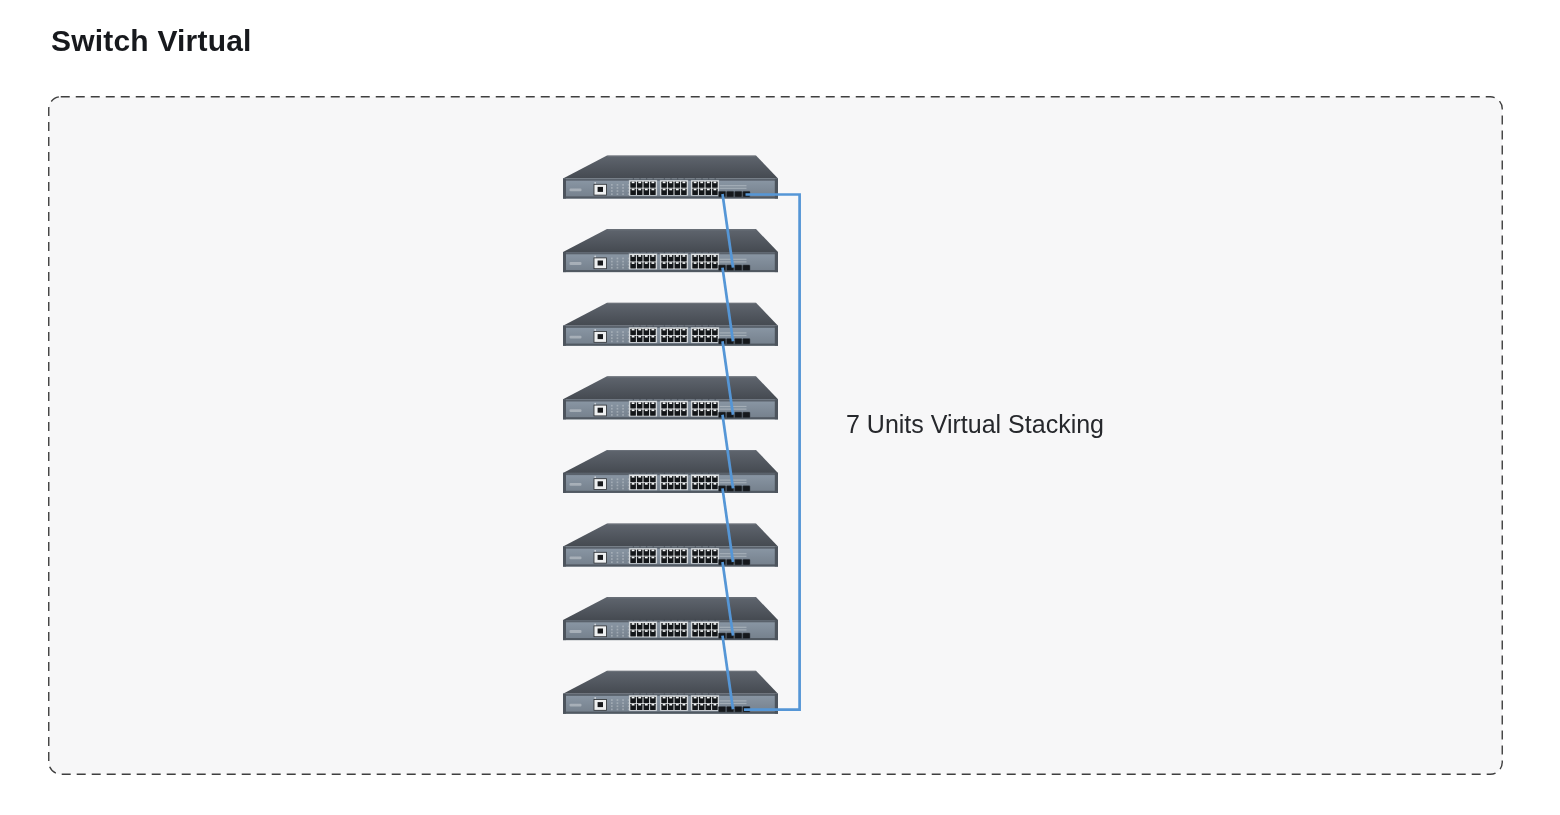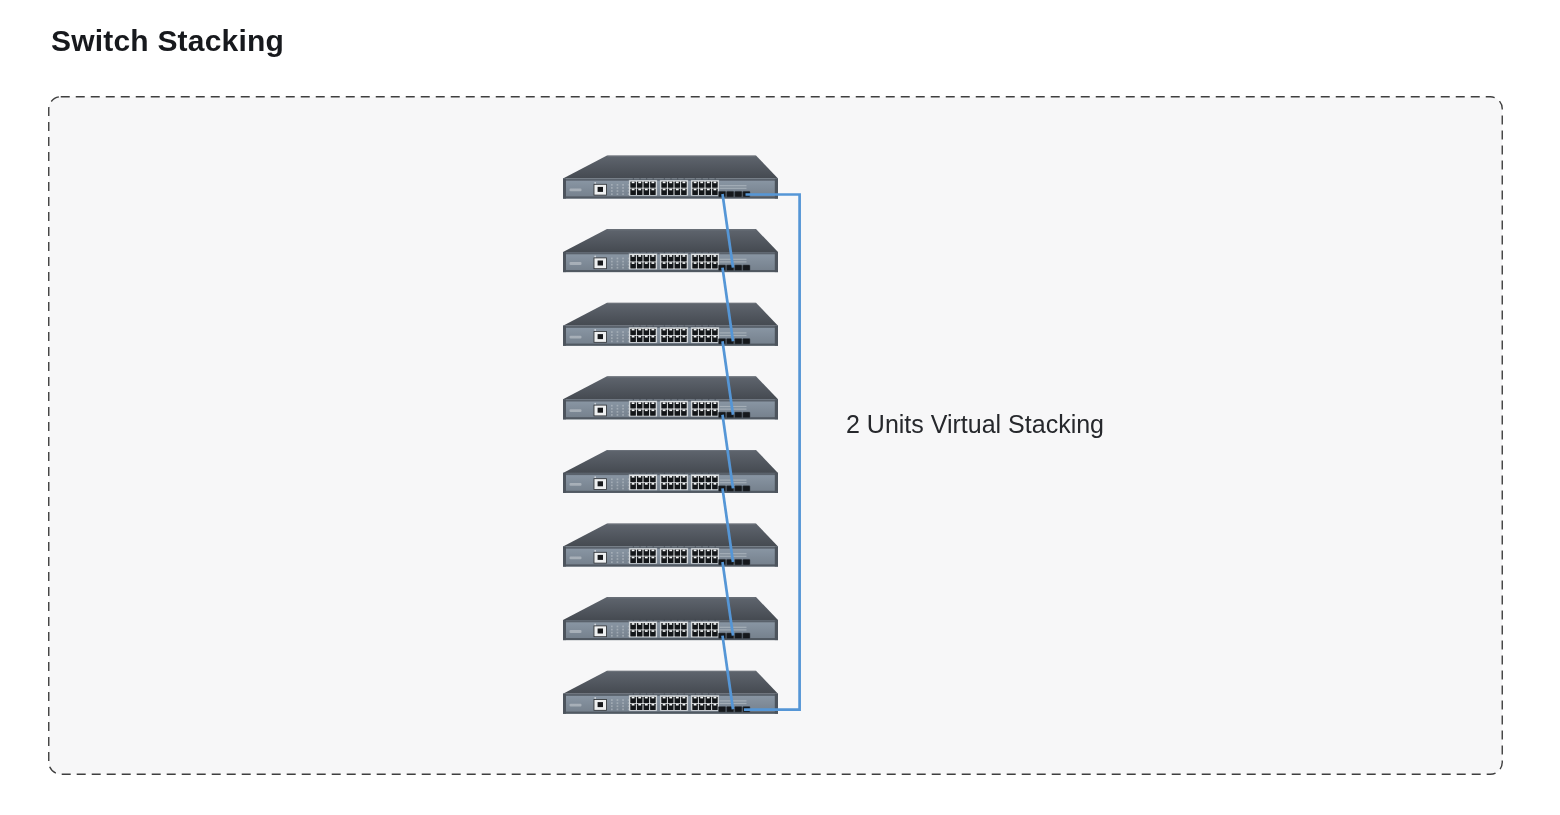--- a/index.html
+++ b/index.html
@@ -35,21 +35,21 @@
     top: 410px;
     font-size: 25px;
     font-weight: 400;
     color: #26282c;
     white-space: nowrap;
   }
 </style>
 </head>
 <body>
 
-<h1 class="page-title">Switch Stacking</h1>
+<h1 class="page-title">Switch Virtual</h1>
 
 <svg id="diagram-svg" viewBox="0 0 1560 815" xmlns="http://www.w3.org/2000/svg">
     <defs>
       <linearGradient id="gRoof" x1="0" y1="0" x2="0" y2="1">
         <stop offset="0%" stop-color="#5f656e"></stop>
         <stop offset="100%" stop-color="#454a51"></stop>
       </linearGradient>
       <linearGradient id="gFace" x1="0" y1="0" x2="0" y2="1">
         <stop offset="0%" stop-color="#8b98a6"></stop>
         <stop offset="100%" stop-color="#747f8b"></stop>
@@ -924,13 +924,13 @@
     <path d="M 745.5 194.5 H 799.6 V 709.6999999999999 H 744" fill="none" stroke="#5596d6" stroke-width="2.7"></path>
     <line x1="722.5" y1="194" x2="733" y2="267.6" stroke="#5596d6" stroke-width="2.7"></line>
     <line x1="722.5" y1="267.6" x2="733" y2="341.20000000000005" stroke="#5596d6" stroke-width="2.7"></line>
     <line x1="722.5" y1="341.2" x2="733" y2="414.8" stroke="#5596d6" stroke-width="2.7"></line>
     <line x1="722.5" y1="414.79999999999995" x2="733" y2="488.4" stroke="#5596d6" stroke-width="2.7"></line>
     <line x1="722.5" y1="488.4" x2="733" y2="562" stroke="#5596d6" stroke-width="2.7"></line>
     <line x1="722.5" y1="562" x2="733" y2="635.6" stroke="#5596d6" stroke-width="2.7"></line>
     <line x1="722.5" y1="635.5999999999999" x2="733" y2="709.2" stroke="#5596d6" stroke-width="2.7"></line>
   </svg>
 
-<div class="stack-caption">2 Units Virtual Stacking</div>
+<div class="stack-caption">7 Units Virtual Stacking</div>
 
 </body></html>

